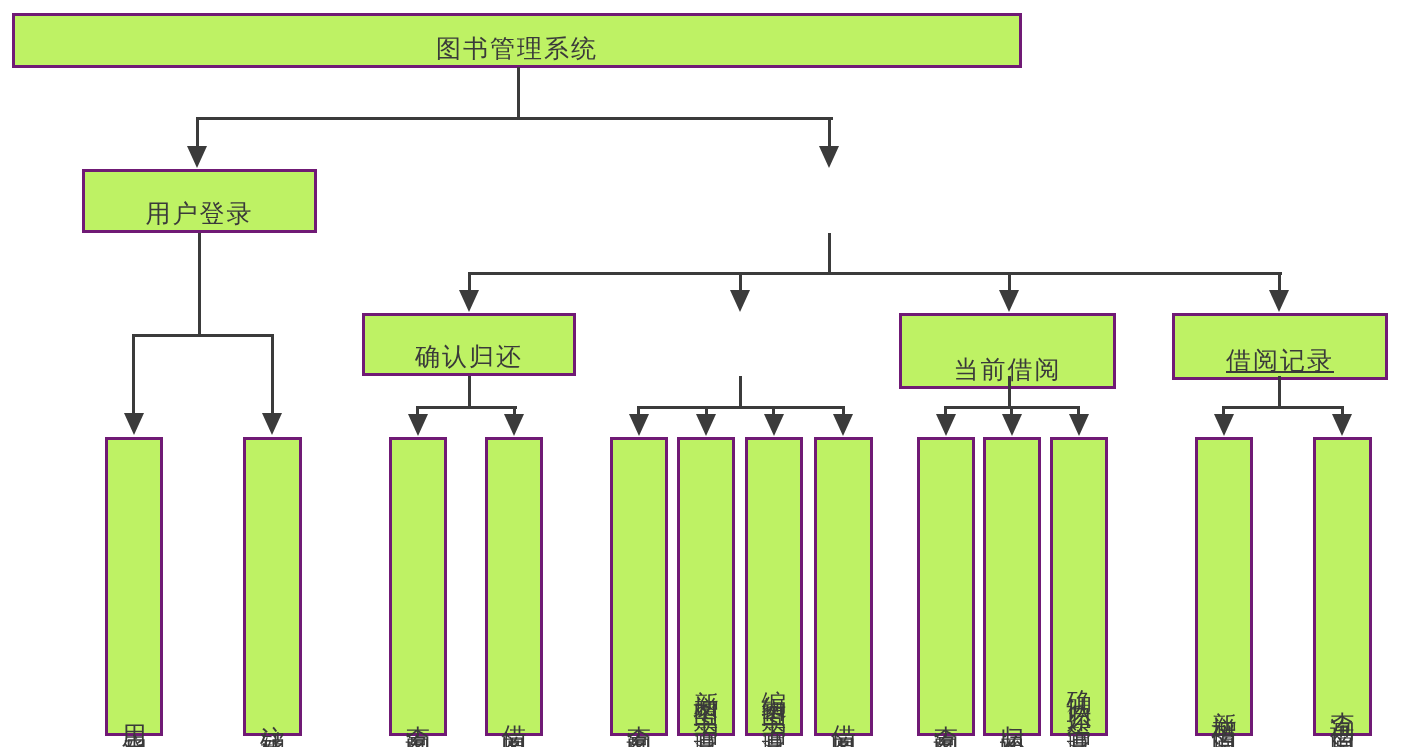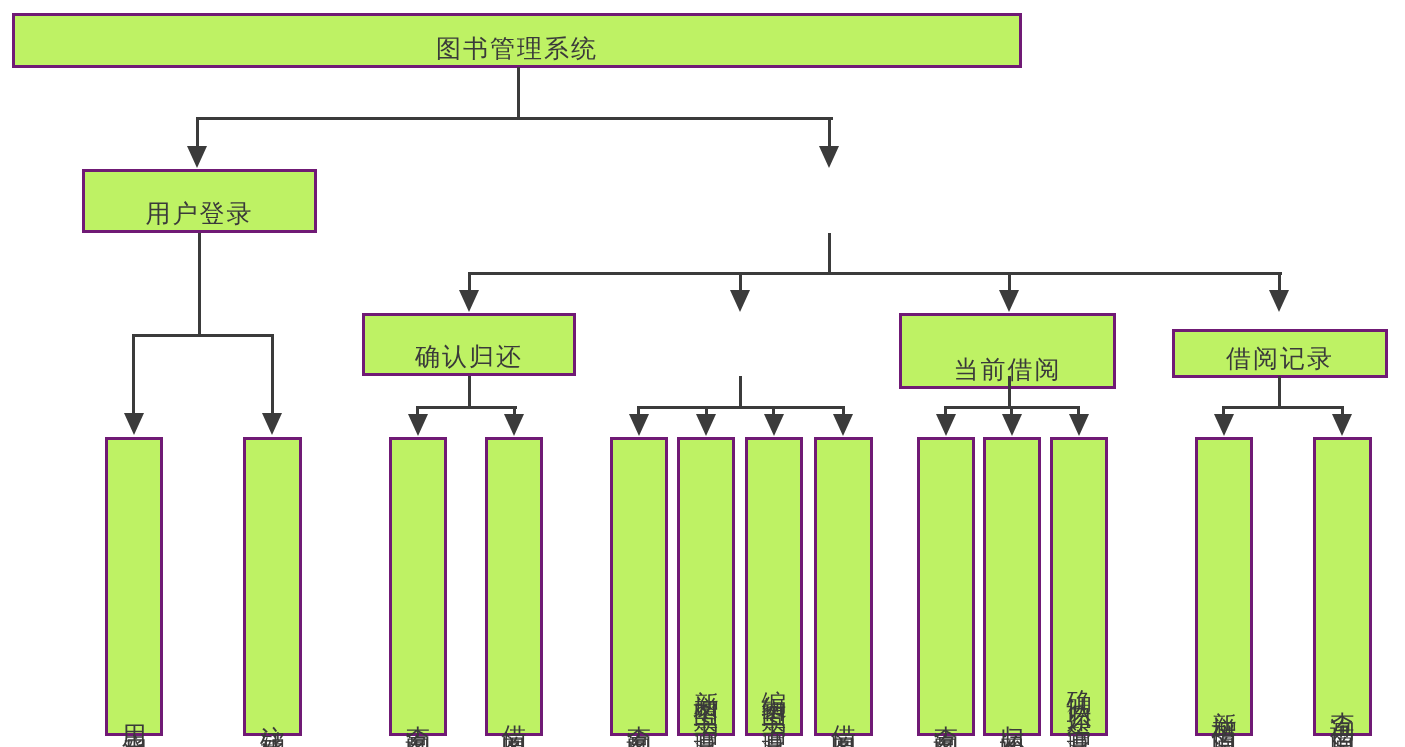--- a/index.html
+++ b/index.html
@@ -44,21 +44,21 @@
 
   <div class="box hbox" style="left:362px; top:313px; width:214px; height:63px;">
     <span>确认归还</span>
   </div>
 
 
   <div class="box hbox" style="left:899px; top:313px; width:217px; height:76px;">
     <span>当前借阅</span>
   </div>
 
-  <div class="box hbox" style="left:1172px; top:329px; width:216px; height:49px;">
+  <div class="box hbox" style="left:1172px; top:313px; width:216px; height:67px;text-decoration:underline;">
     <span>借阅记录</span>
   </div>
 
   <div class="box vbox" style="left:105px; top:437px; width:58px; height:299px;">
     <span class="vlabel">用户登录</span>
   </div>
   <div class="box vbox" style="left:243px; top:437px; width:59px; height:299px;">
     <span class="vlabel">注销登录</span>
   </div>
 

